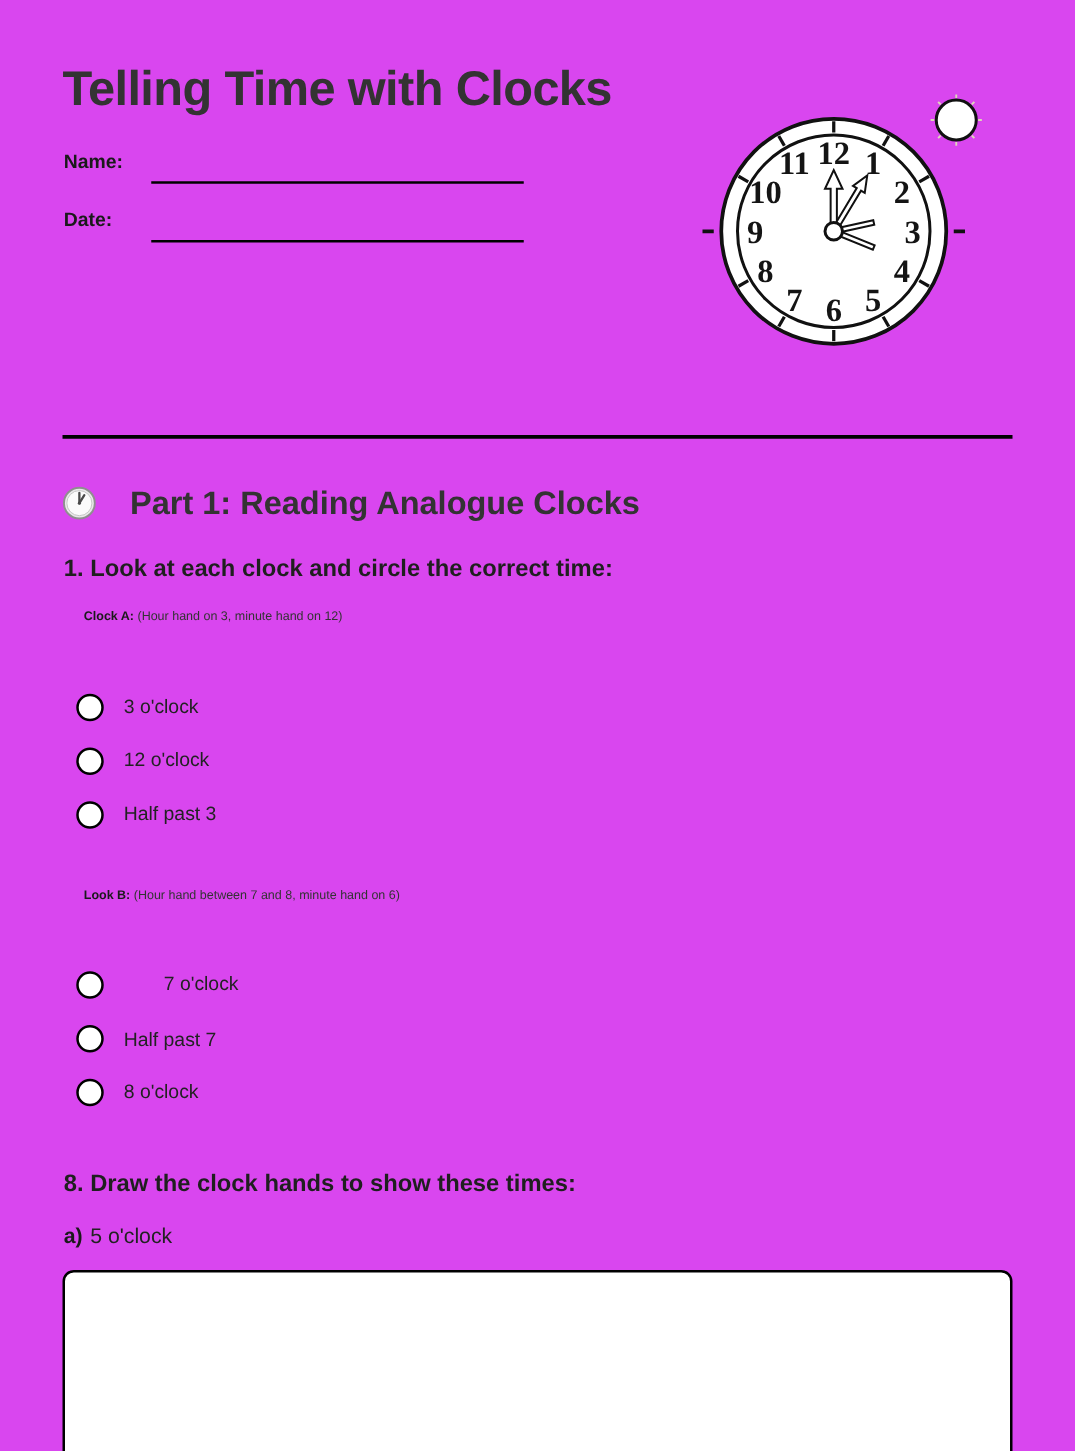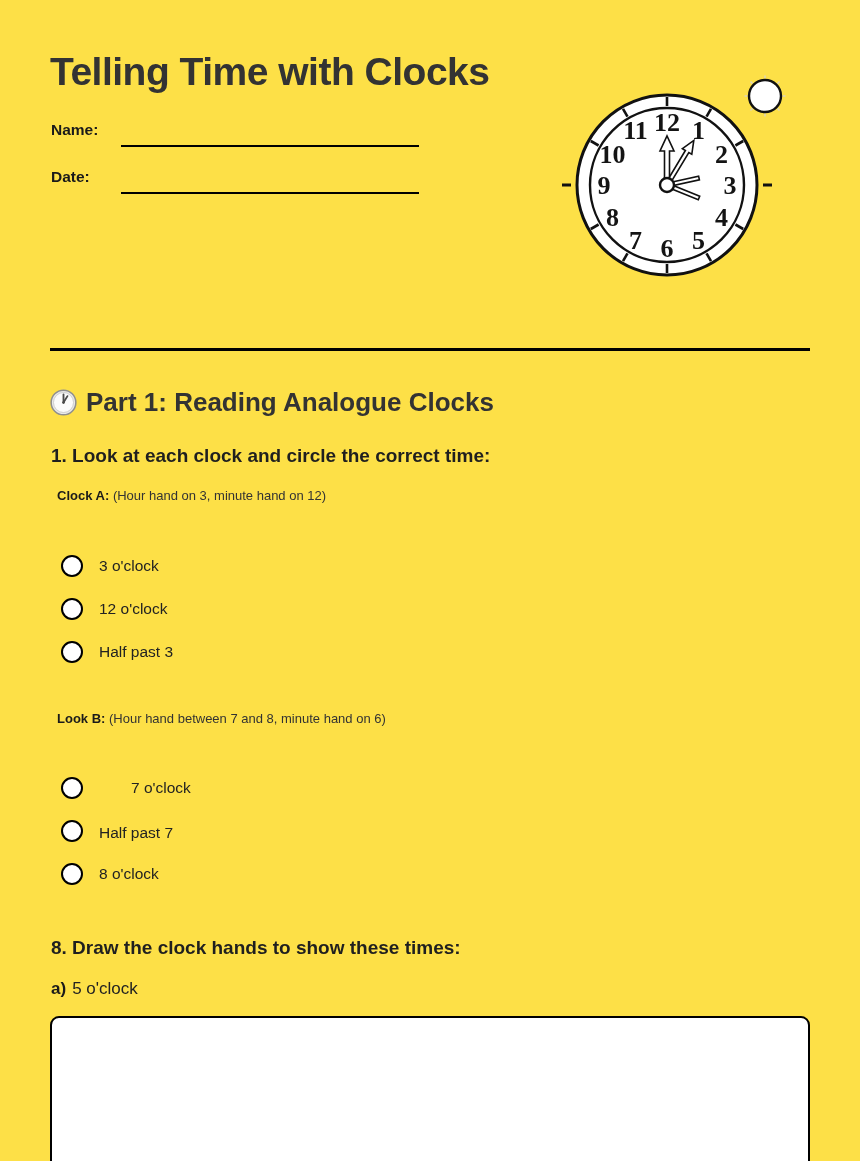--- a/index.html
+++ b/index.html
@@ -1,20 +1,20 @@
 <!DOCTYPE html>
 <html><head>
 <meta charset="utf-8">
 <style>
   * { margin:0; padding:0; box-sizing:border-box; }
   html,body { background:#ffffff; }
   .page {
     position:relative;
     width:860px; height:1161px;
-    background:#fde047;
+    background:#d946ef;
     overflow:hidden;
     font-family:"Liberation Sans", sans-serif;
     color:#1f1f1f;
   }
   .abs { position:absolute; }
 
   .title {
     left:50px; top:50px;
     font-size:39px; font-weight:700; letter-spacing:-0.5px;
     color:#333333;
@@ -28,32 +28,32 @@
     border-bottom:2px solid #000;
   }
 
   .divider {
     left:50px; top:348px; width:760px; height:3px;
     background:#000;
   }
 
   .part-heading {
     left:50px; top:387px;
-    display:flex; align-items:center; gap:9px;
+    display:flex; align-items:center; gap:27px;
     font-size:26px; font-weight:700; color:#333333;
   }
   .part-heading svg { display:block; }
 
   .prompt {
     left:51px;
     font-size:19px; font-weight:700; color:#1f1f1f;
   }
   .clock-line {
-    left:57px;
-    font-size:13px; color:#333333;
+    left:67px;
+    font-size:10px; color:#333333;
   }
   .clock-line b { font-weight:700; color:#1a1a1a; }
 
   .option {
     left:61px;
     display:flex; align-items:center; gap:16px;
     height:22px;
   }
   .radio {
     width:22px; height:22px;

